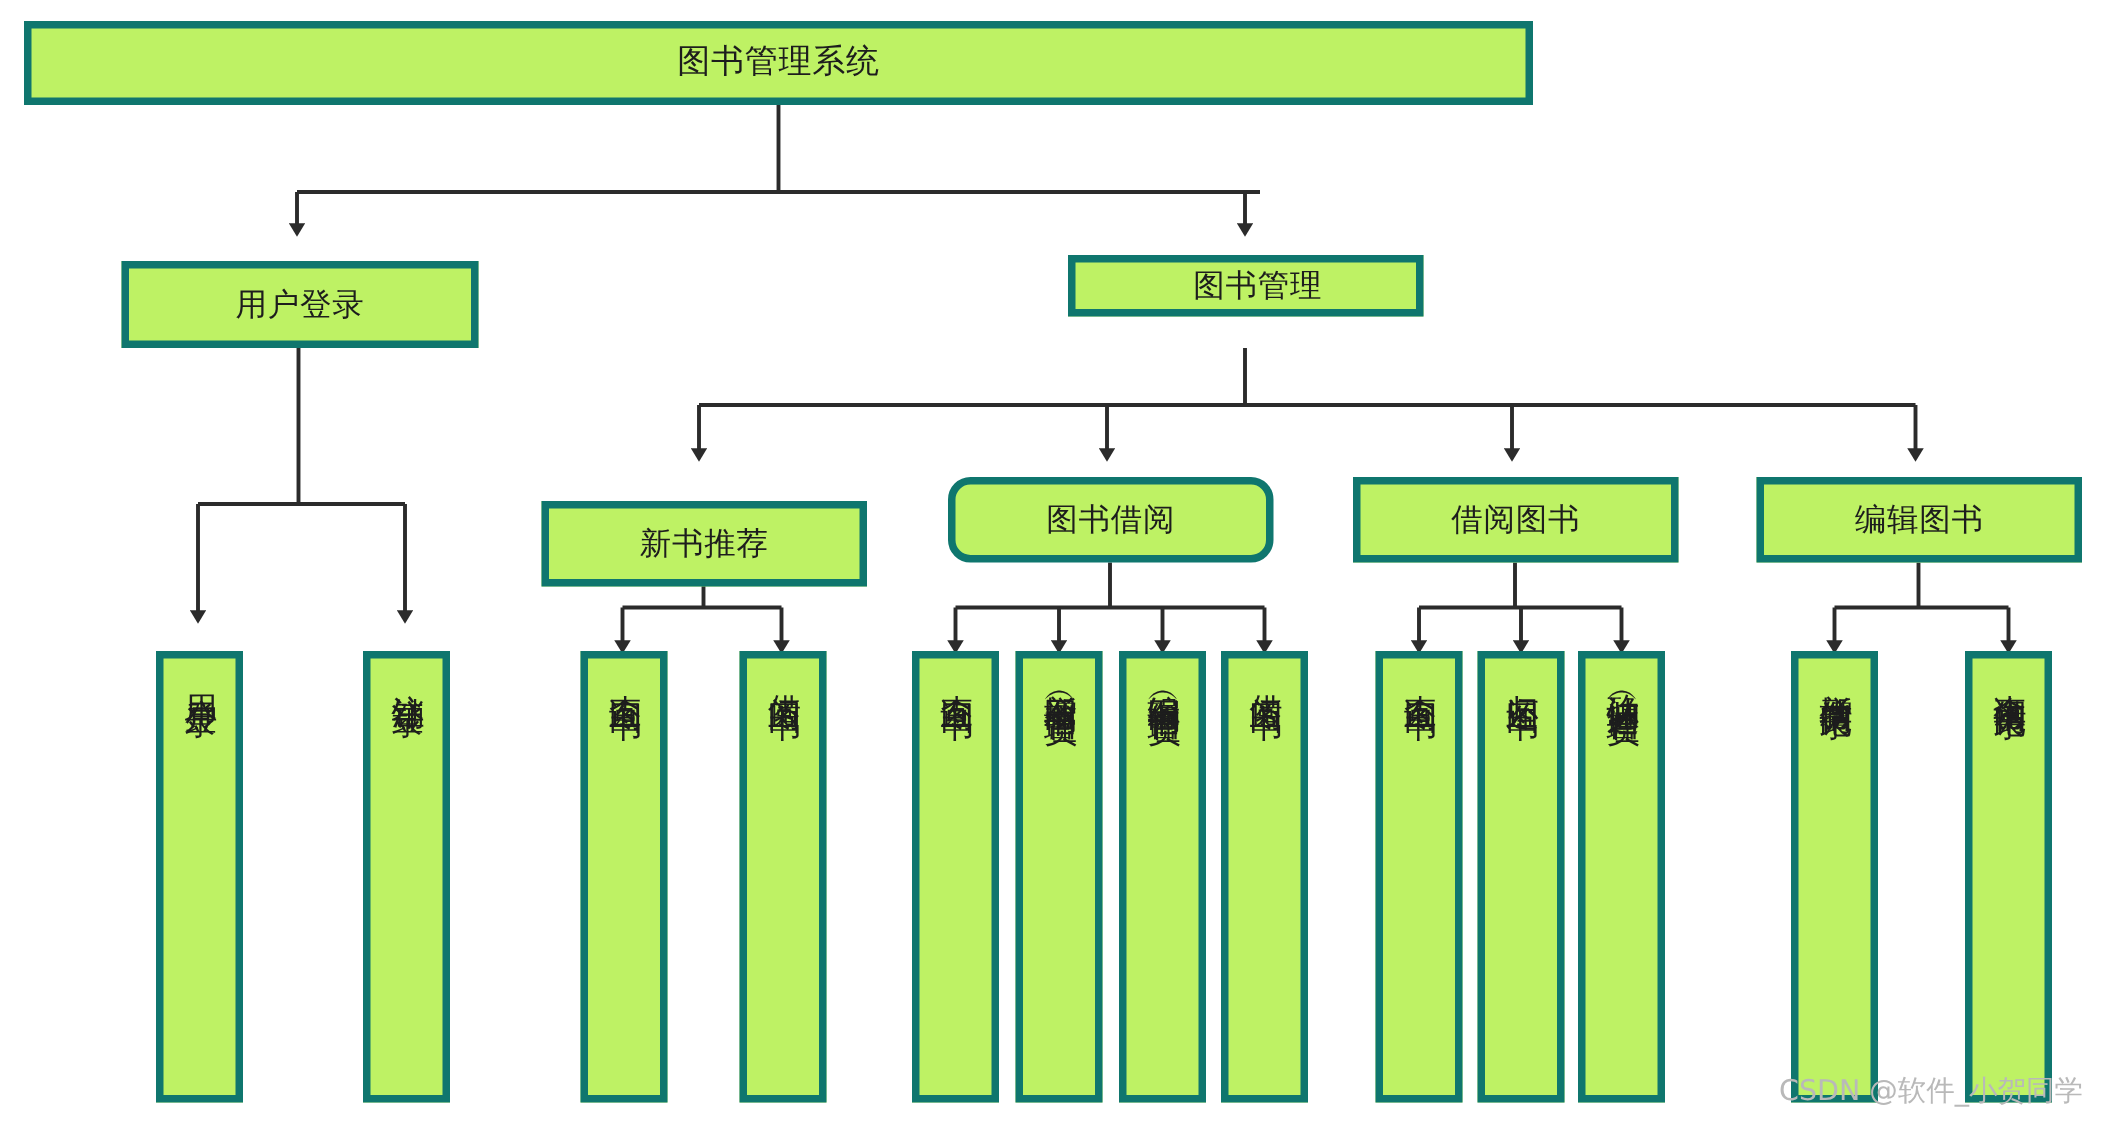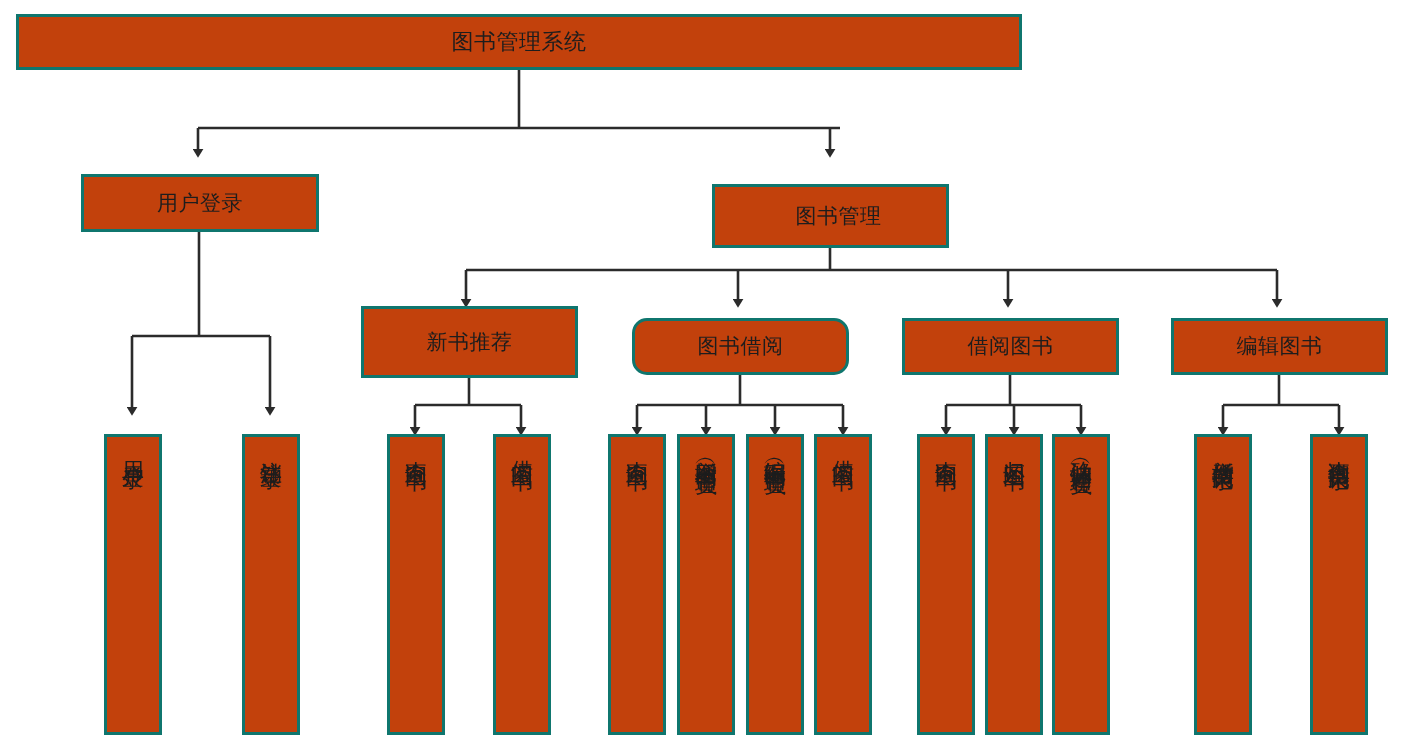--- a/index.html
+++ b/index.html
@@ -22,22 +22,22 @@
     position: absolute;
     left: 0;
     top: 0;
     width: 1405px;
     height: 747px;
     pointer-events: none;
   }
   .node {
     position: absolute;
     box-sizing: border-box;
-    background: #c2410c;
-    border: 3px solid #0f766e;
+    background: #bef264;
+    border: 5px solid #0f766e;
     display: flex;
     align-items: center;
     justify-content: center;
     z-index: 2;
   }
   .node .label {
     color: #1d1d1d;
     line-height: 1.18;
     letter-spacing: 0.5px;
     text-align: center;
@@ -133,25 +133,25 @@
     </g>
   </svg>
 
   <div class="node h root" style="left:16px; top:14px; width:1006px; height:56px;">
     <span class="label">图书管理系统</span>
   </div>
 
   <div class="node h" style="left:81px; top:174px; width:238px; height:58px;">
     <span class="label">用户登录</span>
   </div>
-  <div class="node h" style="left:712px; top:184px; width:237px; height:64px;padding-left:16px;">
+  <div class="node h" style="left:712px; top:170px; width:237px; height:41px;padding-left:16px;">
     <span class="label">图书管理</span>
   </div>
 
-  <div class="node h" style="left:361px; top:306px; width:217px; height:72px;">
+  <div class="node h" style="left:361px; top:334px; width:217px; height:57px;">
     <span class="label">新书推荐</span>
   </div>
   <div class="node h" style="left:632px; top:318px; width:217px; height:57px;border-radius:15px;">
     <span class="label">图书借阅</span>
   </div>
   <div class="node h" style="left:902px; top:318px; width:217px; height:57px;">
     <span class="label">借阅图书</span>
   </div>
   <div class="node h" style="left:1171px; top:318px; width:217px; height:57px;">
     <span class="label">编辑图书</span>
@@ -194,14 +194,15 @@
     <span class="label">确认归还（管理员）</span>
   </div>
 
   <div class="node v tall" style="left:1194px; top:434px; width:58px; height:301px;">
     <span class="label">新增借阅记录</span>
   </div>
   <div class="node v tall" style="left:1310px; top:434px; width:58px; height:301px;">
     <span class="label">查询借阅记录</span>
   </div>
 
+  <div class="watermark">CSDN @软件_小贺同学</div>
 
 </div>
 
 </body></html>

